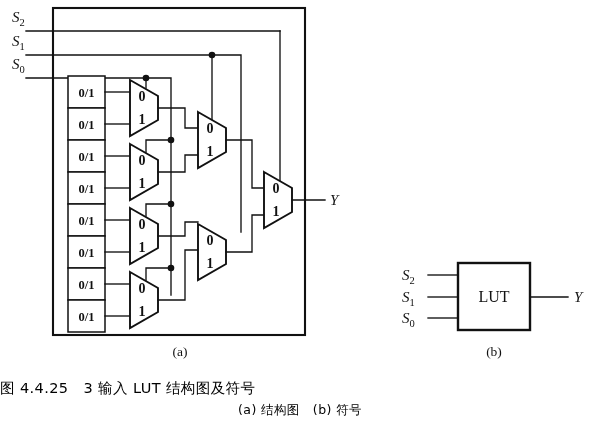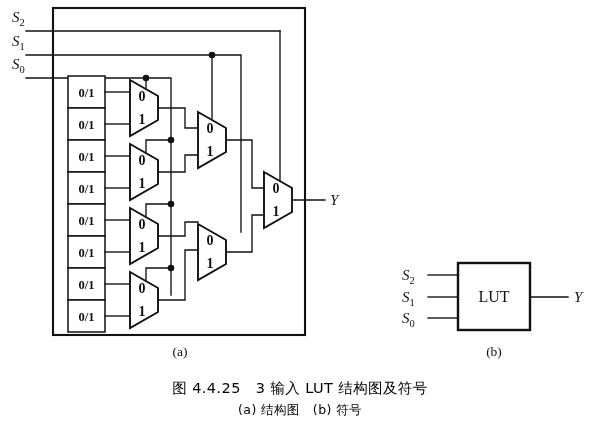--- a/index.html
+++ b/index.html
@@ -99,21 +99,20 @@
     text-anchor: middle;
   }
   .part-label {
     font-family: "Liberation Serif", serif;
     font-size: 13.5px;
     text-anchor: middle;
   }
   .caption-main {
     position: absolute;
     width: 600px;
-    text-align: center;
     font-family: "DejaVu Sans", sans-serif;
     font-size: 14.5px;
     letter-spacing: 0.4px;
     white-space: pre;
   }
   .caption-sub {
     position: absolute;
     width: 600px;
     text-align: center;
     font-family: "DejaVu Sans", sans-serif;

